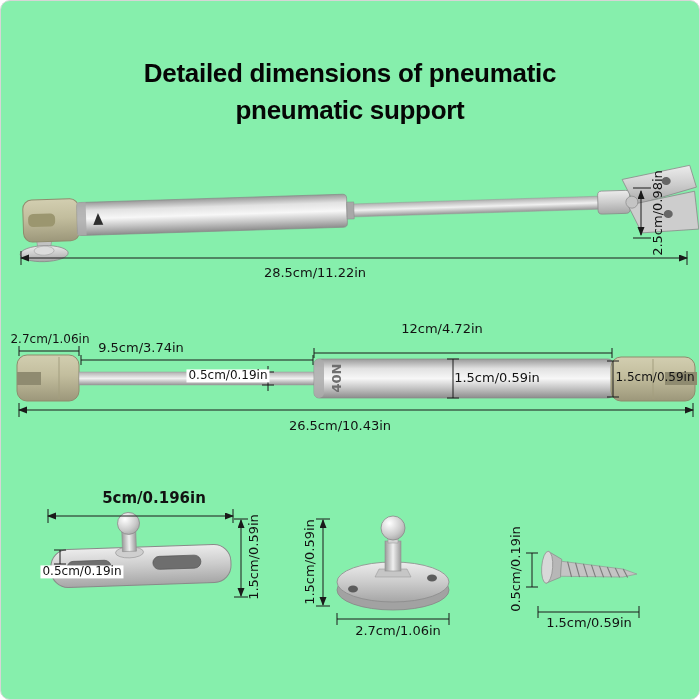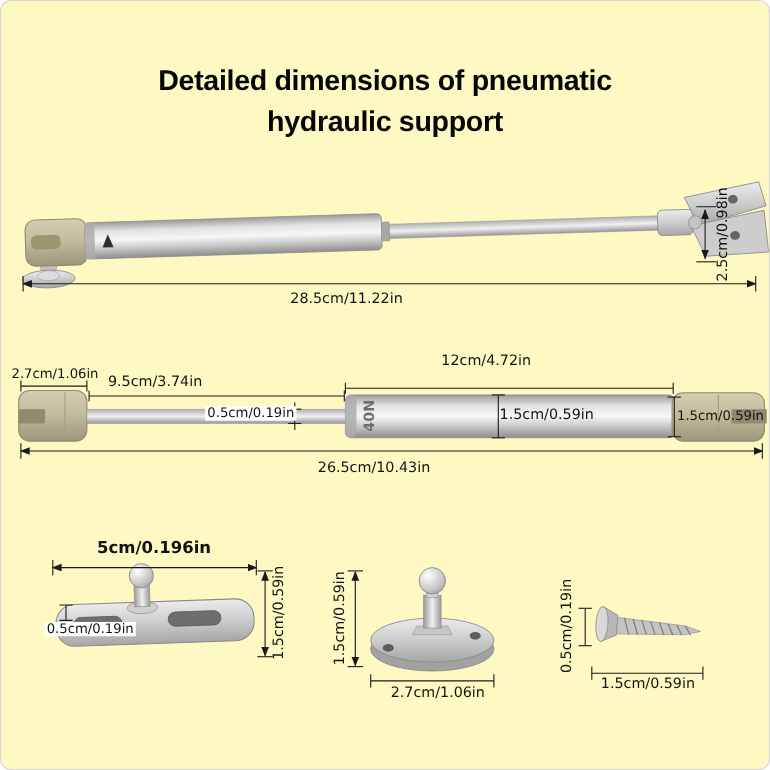--- a/index.html
+++ b/index.html
@@ -1,17 +1,17 @@
 <!DOCTYPE html>
 <html><head>
 <meta charset="utf-8">
 <style>
   html,body { margin:0; padding:0; background:#ffffff; }
   .frame {
-    position:relative; width:700px; height:700px; background:#fef9c3;
+    position:relative; width:700px; height:700px; background:#86efac;
     box-sizing:border-box; border:1px solid #d6d6d6; border-radius:10px;
     overflow:hidden; font-family:"DejaVu Sans", sans-serif;
   }
   .frame > svg { position:absolute; left:0; top:0; }
   .title {
     position:absolute; top:54px; left:0; width:100%; text-align:center;
     font-family:"Liberation Sans","DejaVu Sans",sans-serif; font-weight:bold;
     font-size:26px; line-height:37px; color:#060606; letter-spacing:-0.3px;
   }
   .lbl {
@@ -192,36 +192,36 @@
       <line x1="525" y1="552" x2="537" y2="552"></line>
       <line x1="525" y1="586" x2="537" y2="586"></line>
       <line x1="537" y1="611" x2="638" y2="611"></line>
       <line x1="537" y1="605" x2="537" y2="617"></line>
       <line x1="638" y1="605" x2="638" y2="617"></line>
     </g>
   </svg>
 
   <div class="title">
     <div>Detailed dimensions of pneumatic</div>
-    <div>hydraulic support</div>
+    <div>pneumatic support</div>
   </div>
 
   <div class="lbl v" style="left:657px; top:212px;">2.5cm/0.98in</div>
   <div class="lbl" style="left:314px; top:272px;">28.5cm/11.22in</div>
 
   <div class="lbl sm" style="left:49px;  top:339px;">2.7cm/1.06in</div>
   <div class="lbl" style="left:140px; top:347px;">9.5cm/3.74in</div>
   <div class="lbl sm bg" style="left:227px; top:375px;">0.5cm/0.19in</div>
   <div class="lbl" style="left:441px; top:328px;">12cm/4.72in</div>
   <div class="lbl" style="left:496px; top:377px;">1.5cm/0.59in</div>
   <div class="lbl sm" style="left:654px; top:377px;">1.5cm/0.59in</div>
   <div class="lbl" style="left:339px; top:425px;">26.5cm/10.43in</div>
   <div class="lbl force" style="left:336px; top:377px;">40N</div>
 
-  <div class="lbl big" style="left:139px; top:497px;">5cm/0.196in</div>
+  <div class="lbl big" style="left:153px; top:497px;">5cm/0.196in</div>
   <div class="lbl v" style="left:253px; top:556px;">1.5cm/0.59in</div>
   <div class="lbl sm bg" style="left:81px; top:571px;">0.5cm/0.19in</div>
 
   <div class="lbl v" style="left:309px; top:561px;">1.5cm/0.59in</div>
   <div class="lbl" style="left:397px; top:630px;">2.7cm/1.06in</div>
 
   <div class="lbl v" style="left:515px; top:568px;">0.5cm/0.19in</div>
   <div class="lbl" style="left:588px; top:622px;">1.5cm/0.59in</div>
 
 </div>

